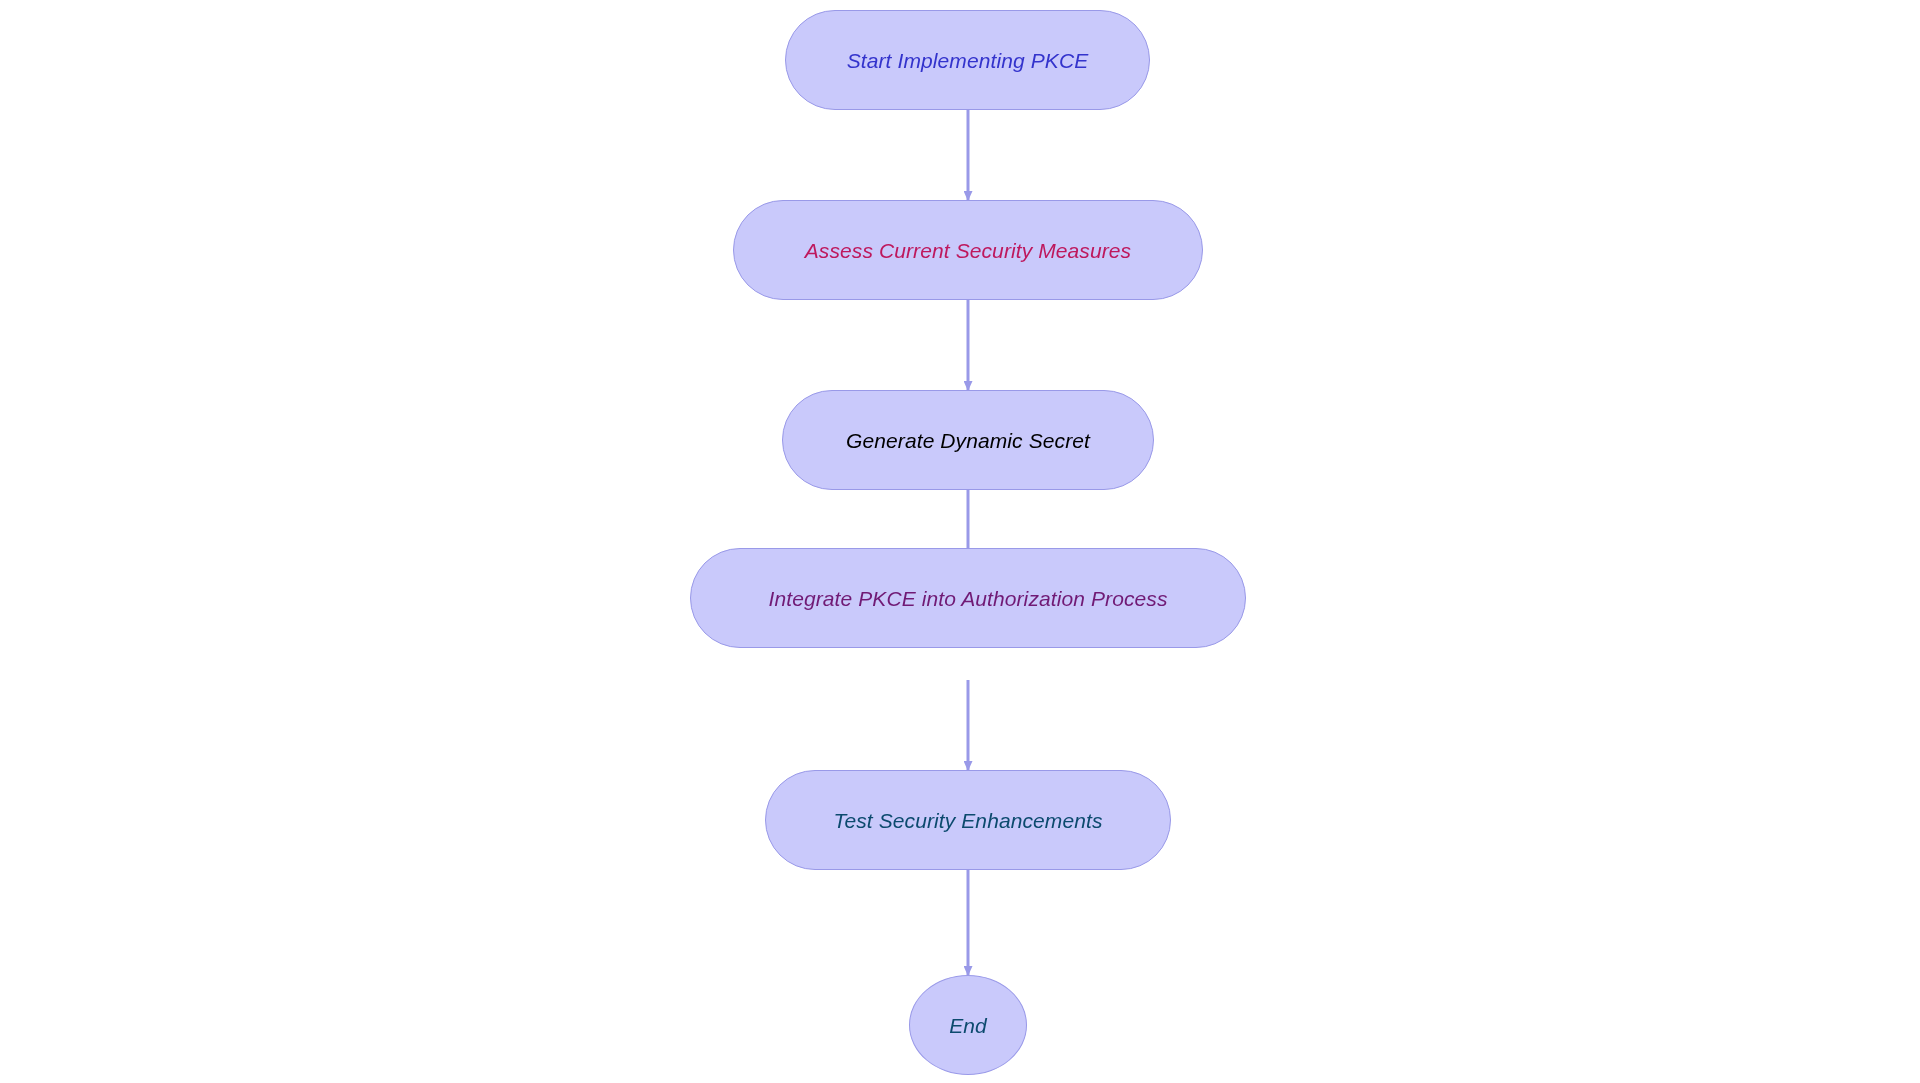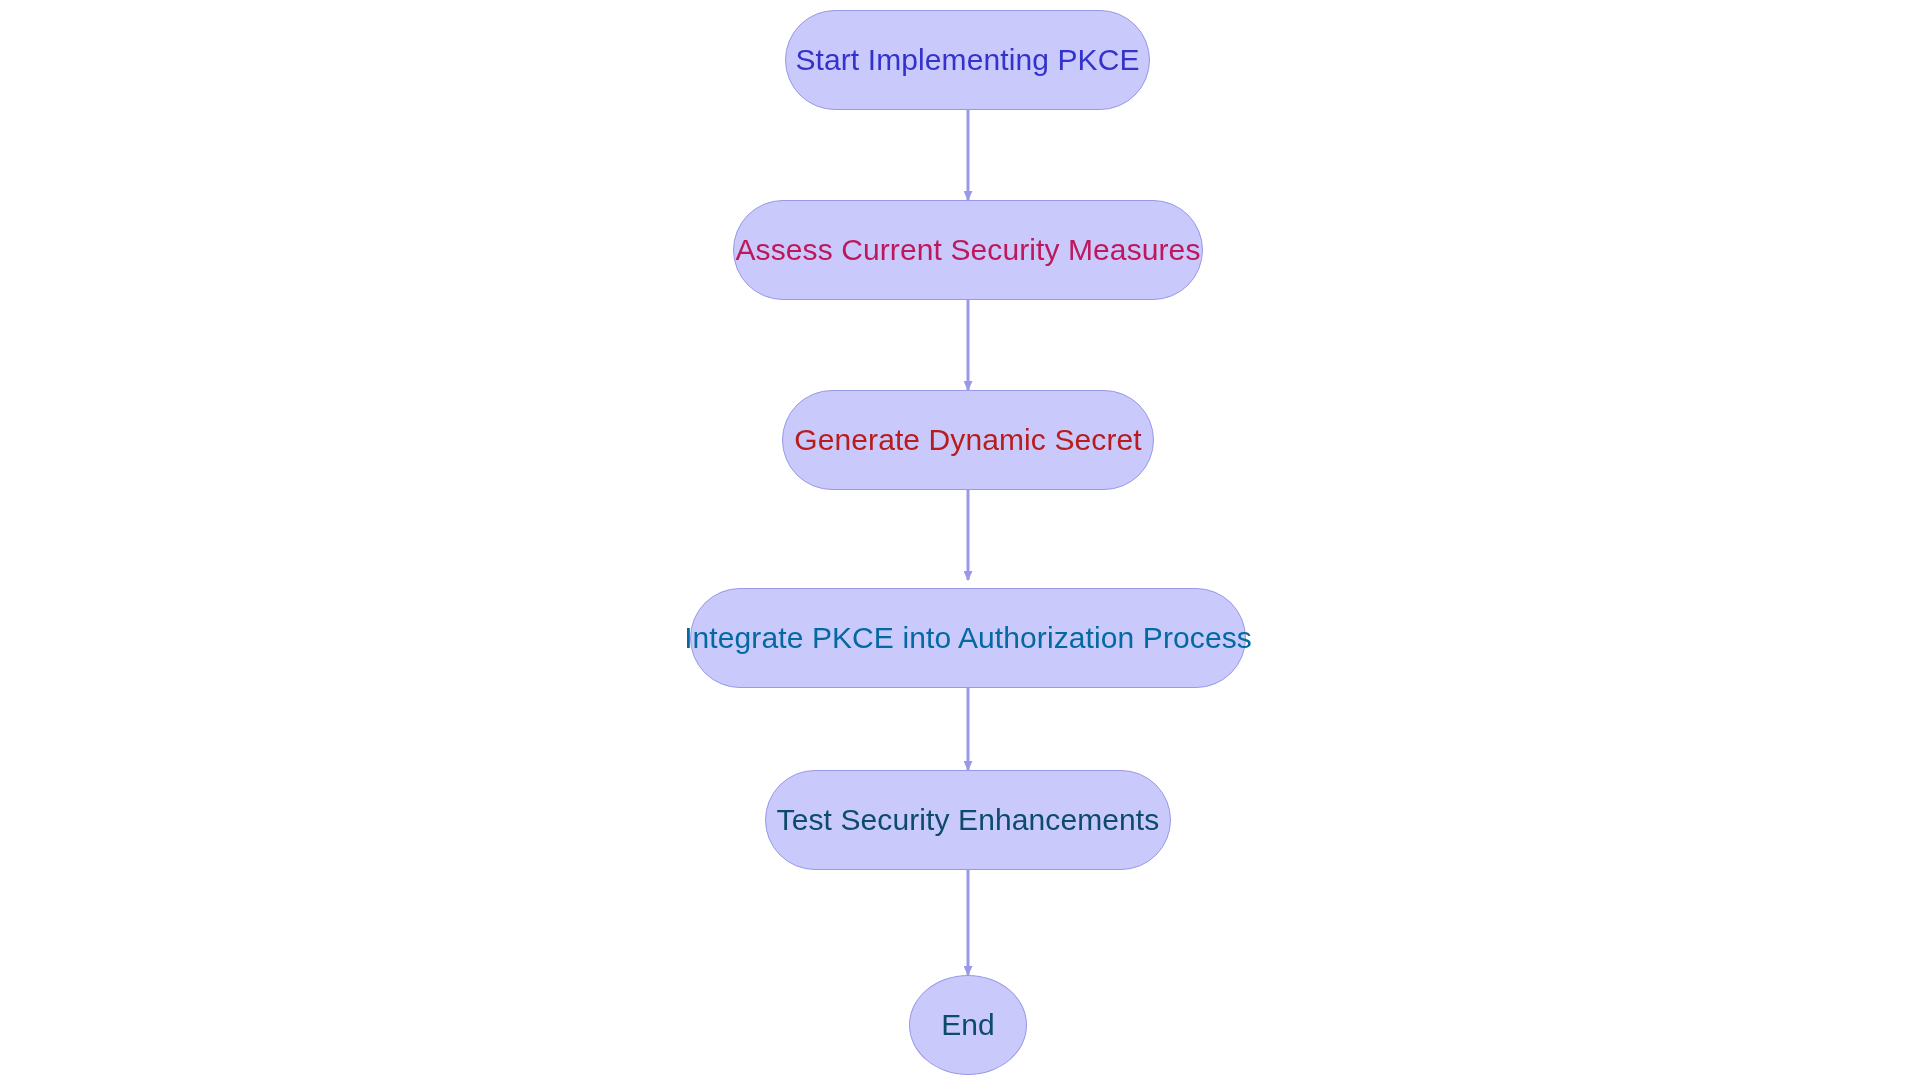--- a/index.html
+++ b/index.html
@@ -44,26 +44,27 @@
 
   .fc-node {
     position: absolute;
     box-sizing: border-box;
     display: flex;
     align-items: center;
     justify-content: center;
     background: #c9c9fb;
     border: 1.6px solid #9999e8;
     color: #3333cc;
-    font-size: 30px;
+    font-size: 21px;
     font-weight: 400;
     letter-spacing: 0.1px;
     white-space: nowrap;
     text-align: right;
     line-height: 1;
+    font-style: italic;
   }
 
   
   .fc-node.shape-stadium {
     border-radius: 999px;
   }
 
   
   .fc-node.shape-ellipse {
     border-radius: 50%;
@@ -94,24 +95,24 @@
       </g>
   </svg>
 
   <div id="node-layer">
       <div class="fc-node shape-stadium" style="left: 785px; top: 10px; width: 365px; height: 100px; background: rgb(201, 201, 251); border-color: rgb(153, 153, 232); color: rgb(51, 51, 204);">
         <span class="fc-node-label">Start Implementing PKCE</span>
       </div>
       <div class="fc-node shape-stadium" style="left: 733px; top: 200px; width: 470px; height: 100px; background: rgb(201, 201, 251); border-color: rgb(153, 153, 232); color: #be185d;">
         <span class="fc-node-label">Assess Current Security Measures</span>
       </div>
-      <div class="fc-node shape-stadium" style="left: 782px; top: 390px; width: 372px; height: 100px; background: rgb(201, 201, 251); border-color: rgb(153, 153, 232); color: #b91c1c;">
+      <div class="fc-node shape-stadium" style="left: 782px; top: 390px; width: 372px; height: 100px; background: rgb(201, 201, 251); border-color: rgb(153, 153, 232); color: #000000;">
         <span class="fc-node-label">Generate Dynamic Secret</span>
       </div>
-      <div class="fc-node shape-stadium" style="left: 690px; top: 588px; width: 556px; height: 100px; background: rgb(201, 201, 251); border-color: rgb(153, 153, 232); color: #0369a1;">
+      <div class="fc-node shape-stadium" style="left: 690px; top: 548px; width: 556px; height: 100px; background: rgb(201, 201, 251); border-color: rgb(153, 153, 232); color: #701a75;">
         <span class="fc-node-label">Integrate PKCE into Authorization Process</span>
       </div>
       <div class="fc-node shape-stadium" style="left: 765px; top: 770px; width: 406px; height: 100px; background: rgb(201, 201, 251); border-color: rgb(153, 153, 232); color: #0c4a6e;">
         <span class="fc-node-label">Test Security Enhancements</span>
       </div>
       <div class="fc-node shape-ellipse" style="left: 909px; top: 975px; width: 118px; height: 100px; background: rgb(201, 201, 251); border-color: rgb(153, 153, 232); color: #0c4a6e;">
         <span class="fc-node-label">End</span>
       </div>
     </div>
 

